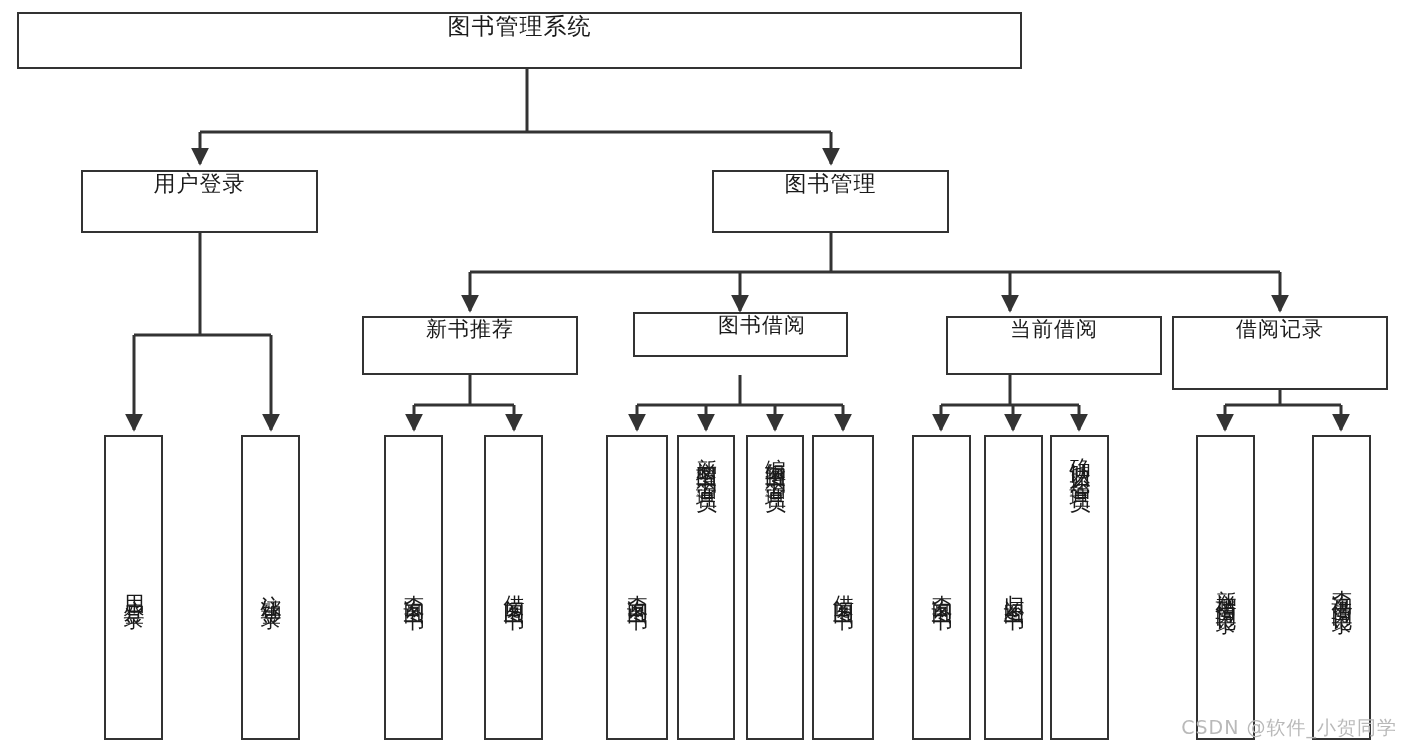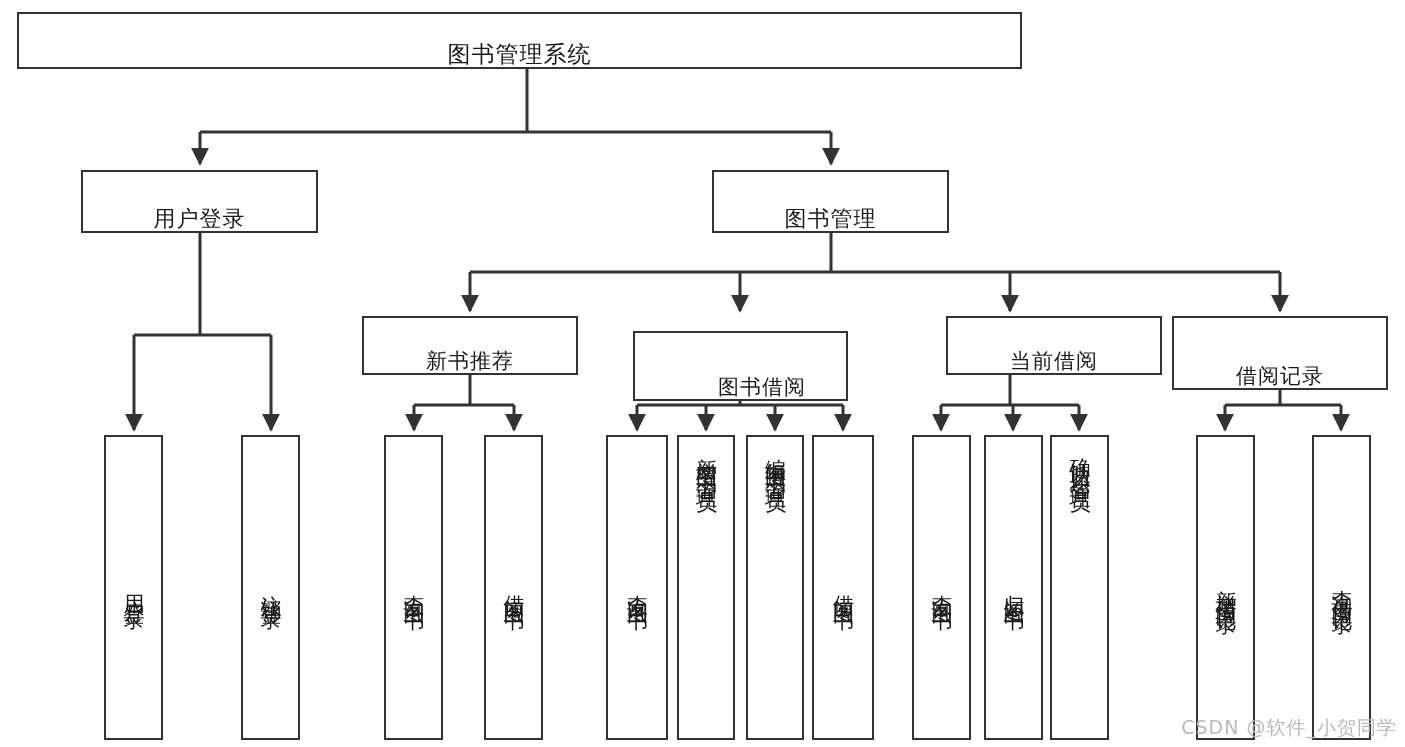--- a/index.html
+++ b/index.html
@@ -22,21 +22,21 @@
     position: absolute;
     left: 0; top: 0;
     width: 1405px; height: 747px;
     pointer-events: none;
   }
   .node {
     position: absolute;
     border: 2px solid #333333;
     background: #ffffff;
     display: flex;
-    align-items: flex-end;
+    align-items: flex-start;
     justify-content: center;
     color: #1a1a1a;
   }
   .node .label {
     font-size: 22px;
     line-height: 1.1;
     letter-spacing: 1px;
     white-space: nowrap;
   }
   .node.root .label { font-size: 23px; }
@@ -134,21 +134,21 @@
   <div class="node level2" style="left: 81px; top: 170px; width: 237px; height: 63px;">
     <span class="label">用户登录</span>
   </div>
   <div class="node level2" style="left: 712px; top: 170px; width: 237px; height: 63px;">
     <span class="label">图书管理</span>
   </div>
 
   <div class="node level3" style="left: 362px; top: 316px; width: 216px; height: 59px;">
     <span class="label">新书推荐</span>
   </div>
-  <div class="node level3" style="left: 633px; top: 331px; width: 215px; height: 70px; padding-left: 43px;">
+  <div class="node level3" style="left: 633px; top: 312px; width: 215px; height: 45px; padding-left: 43px;">
     <span class="label">图书借阅</span>
   </div>
   <div class="node level3" style="left: 946px; top: 316px; width: 216px; height: 59px;">
     <span class="label">当前借阅</span>
   </div>
   <div class="node level3" style="left: 1172px; top: 316px; width: 216px; height: 74px;">
     <span class="label">借阅记录</span>
   </div>
 
   <div class="node leaf centered" style="left: 104px; top: 435px; width: 59px; height: 305px;">

